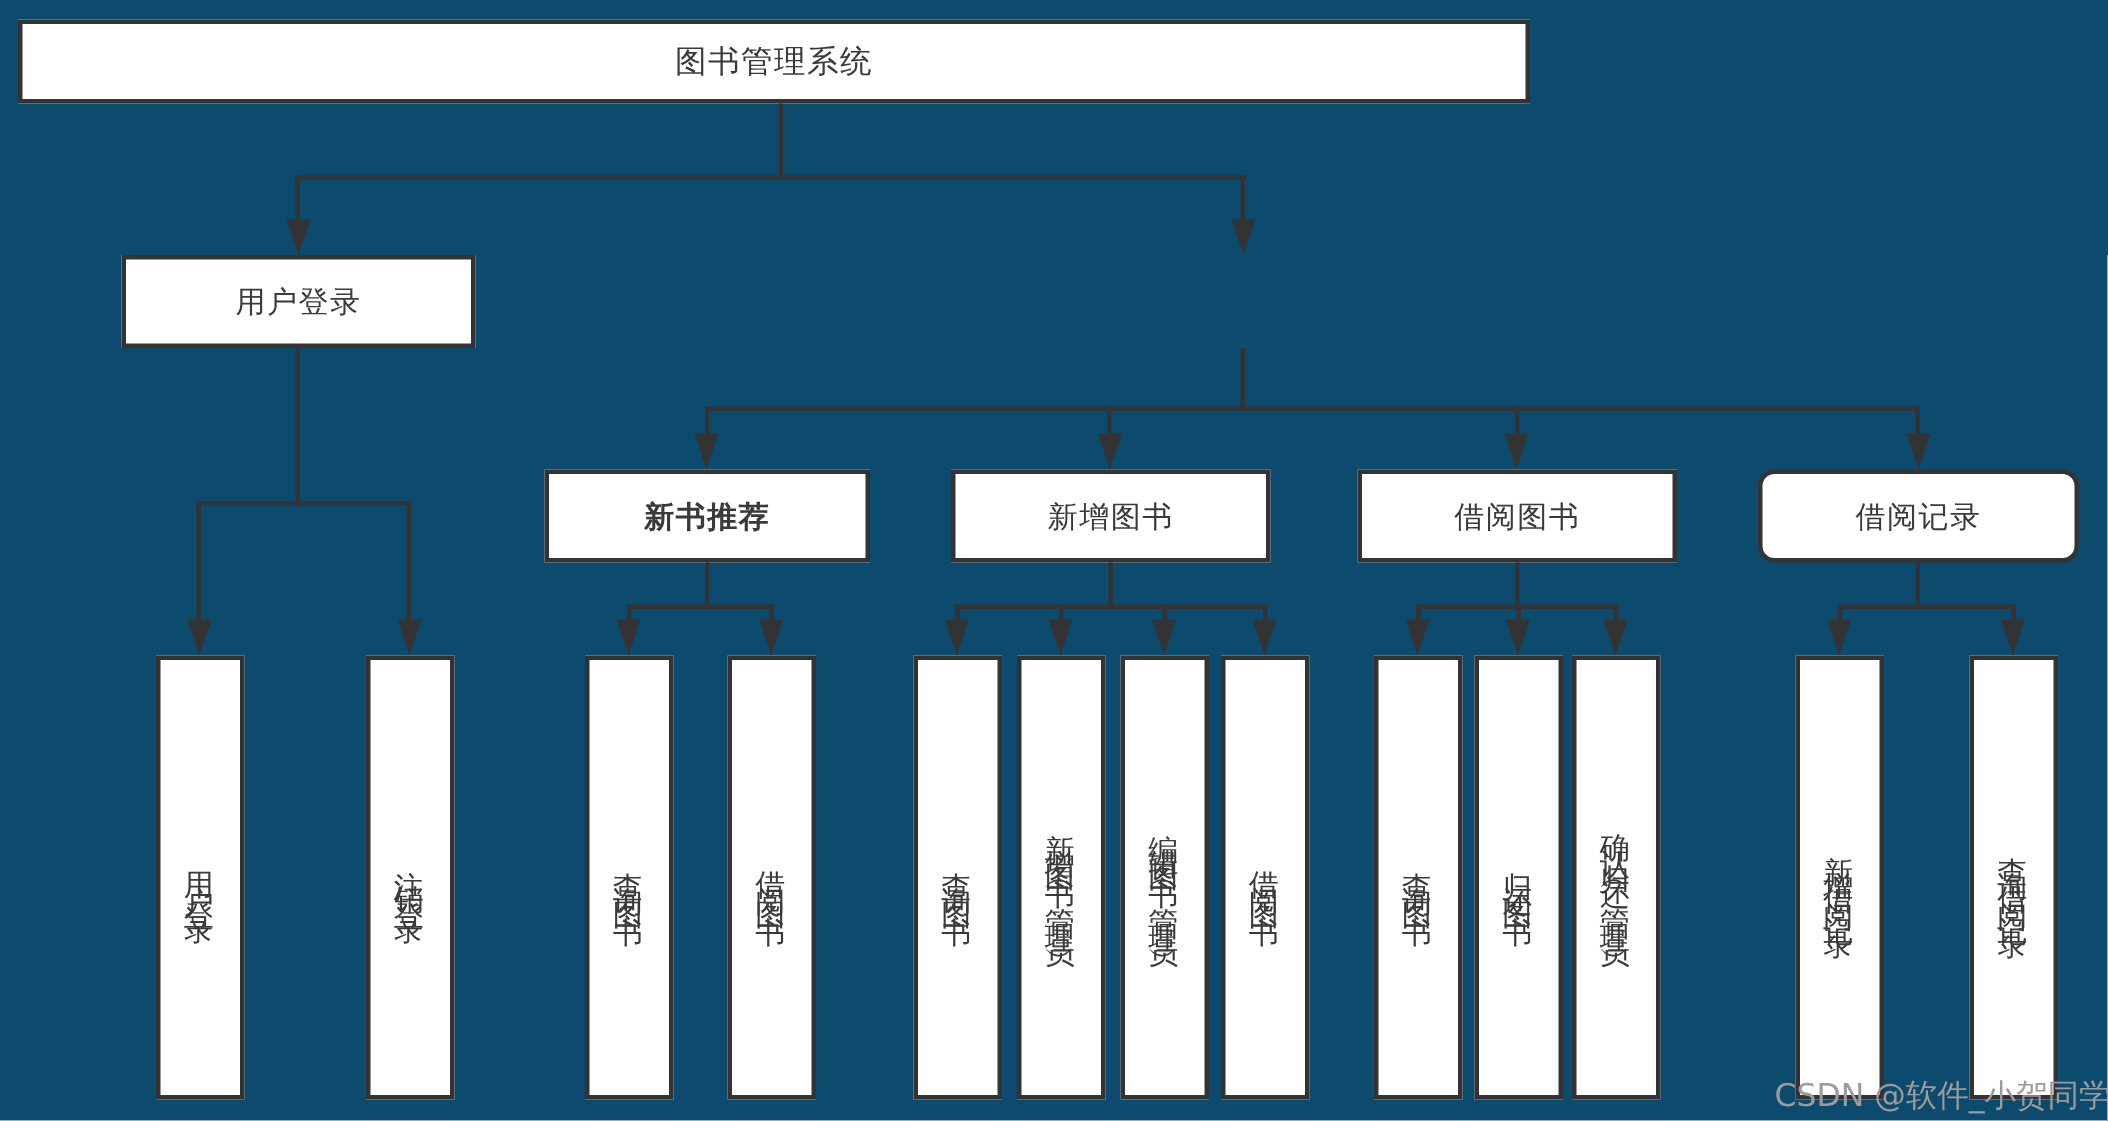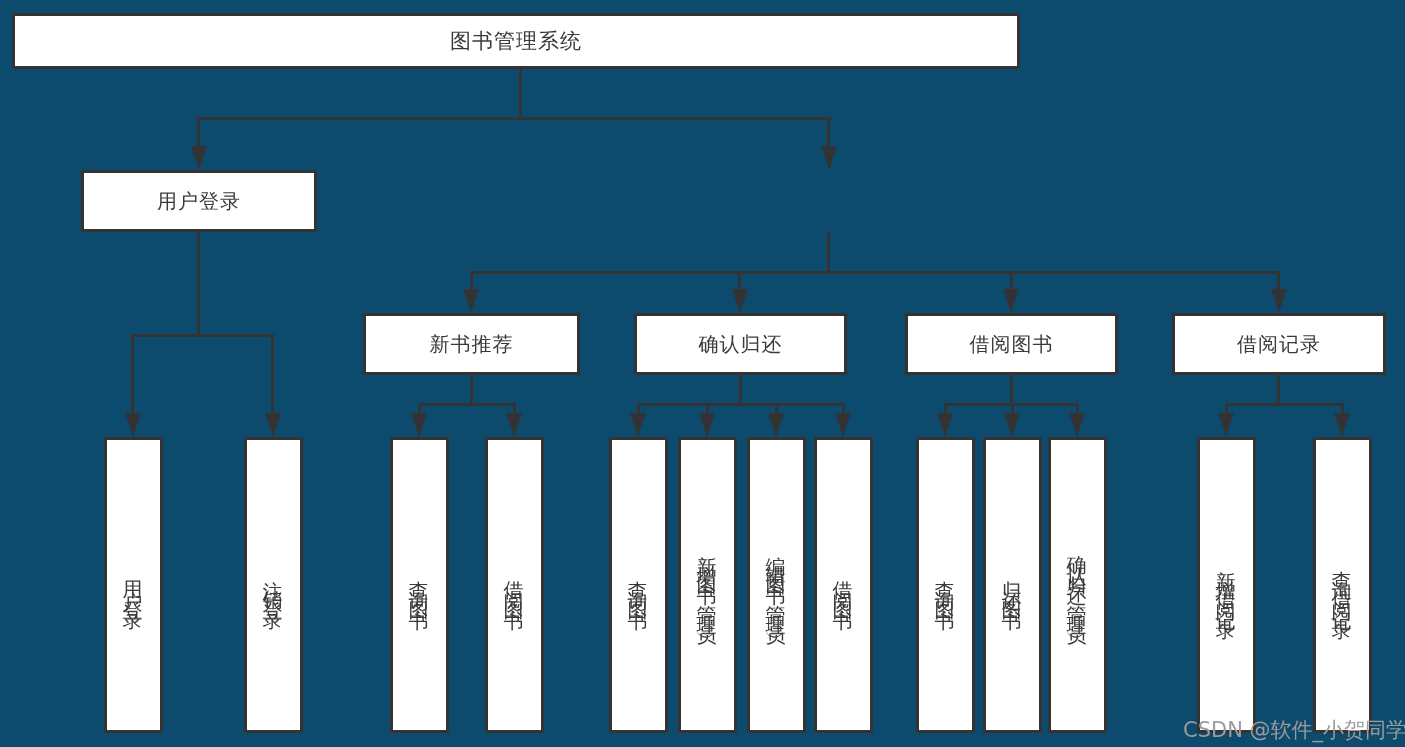--- a/index.html
+++ b/index.html
@@ -35,24 +35,24 @@
     position: absolute;
     width: 0; height: 0;
     border-left: 8px solid transparent;
     border-right: 8px solid transparent;
     border-top: 24px solid #333333;
   }
   
   .b-root   { left: 12px;   top: 13px;  width: 1008px; height: 56px; font-size: 21px; }
   .b-login  { left: 81px;   top: 170px; width: 236px;  height: 62px; }
   .b-mgmt   { left: 711px;  top: 170px; width: 236px;  height: 62px; }
-  .b-g0     { left: 363px;  top: 313px; width: 217px;  height: 62px; }
+  .b-g0     { left: 363px;  top: 313px; width: 217px;  height: 62px; font-weight: bold; }
   .b-g1     { left: 634px;  top: 313px; width: 213px;  height: 62px; }
   .b-g2     { left: 905px;  top: 313px; width: 213px;  height: 62px; }
-  .b-g3     { left: 1172px; top: 313px; width: 214px;  height: 62px; }
+  .b-g3     { left: 1172px; top: 313px; width: 214px;  height: 62px; border-radius: 11px; }
   .leaf     { top: 437px; width: 59px; height: 296px; }
   .b-a1 { left: 104px; }  .b-a2 { left: 244px; }
   .b-b1 { left: 390px; }  .b-b2 { left: 485px; }
   .b-c1 { left: 609px; }  .b-c2 { left: 678px; } .b-c3 { left: 747px; } .b-c4 { left: 814px; }
   .b-d1 { left: 916px; }  .b-d2 { left: 983px; } .b-d3 { left: 1048px; }
   .b-e1 { left: 1197px; } .b-e2 { left: 1313px; }
   #watermark {
     position: absolute;
     left: 1183px; top: 716px;
     font-size: 21px;
@@ -64,21 +64,21 @@
 </head>
 <body>
 
 <div id="canvas">
 
   <div class="box b-root">图书管理系统</div>
 
   <div class="box b-login">用户登录</div>
 
   <div class="box b-g0">新书推荐</div>
-  <div class="box b-g1">确认归还</div>
+  <div class="box b-g1">新增图书</div>
   <div class="box b-g2">借阅图书</div>
   <div class="box b-g3">借阅记录</div>
 
   <div class="box leaf vtext b-a1">用户登录</div>
   <div class="box leaf vtext b-a2">注销登录</div>
 
   <div class="box leaf vtext b-b1">查询图书</div>
   <div class="box leaf vtext b-b2">借阅图书</div>
 
   <div class="box leaf vtext b-c1">查询图书</div>

